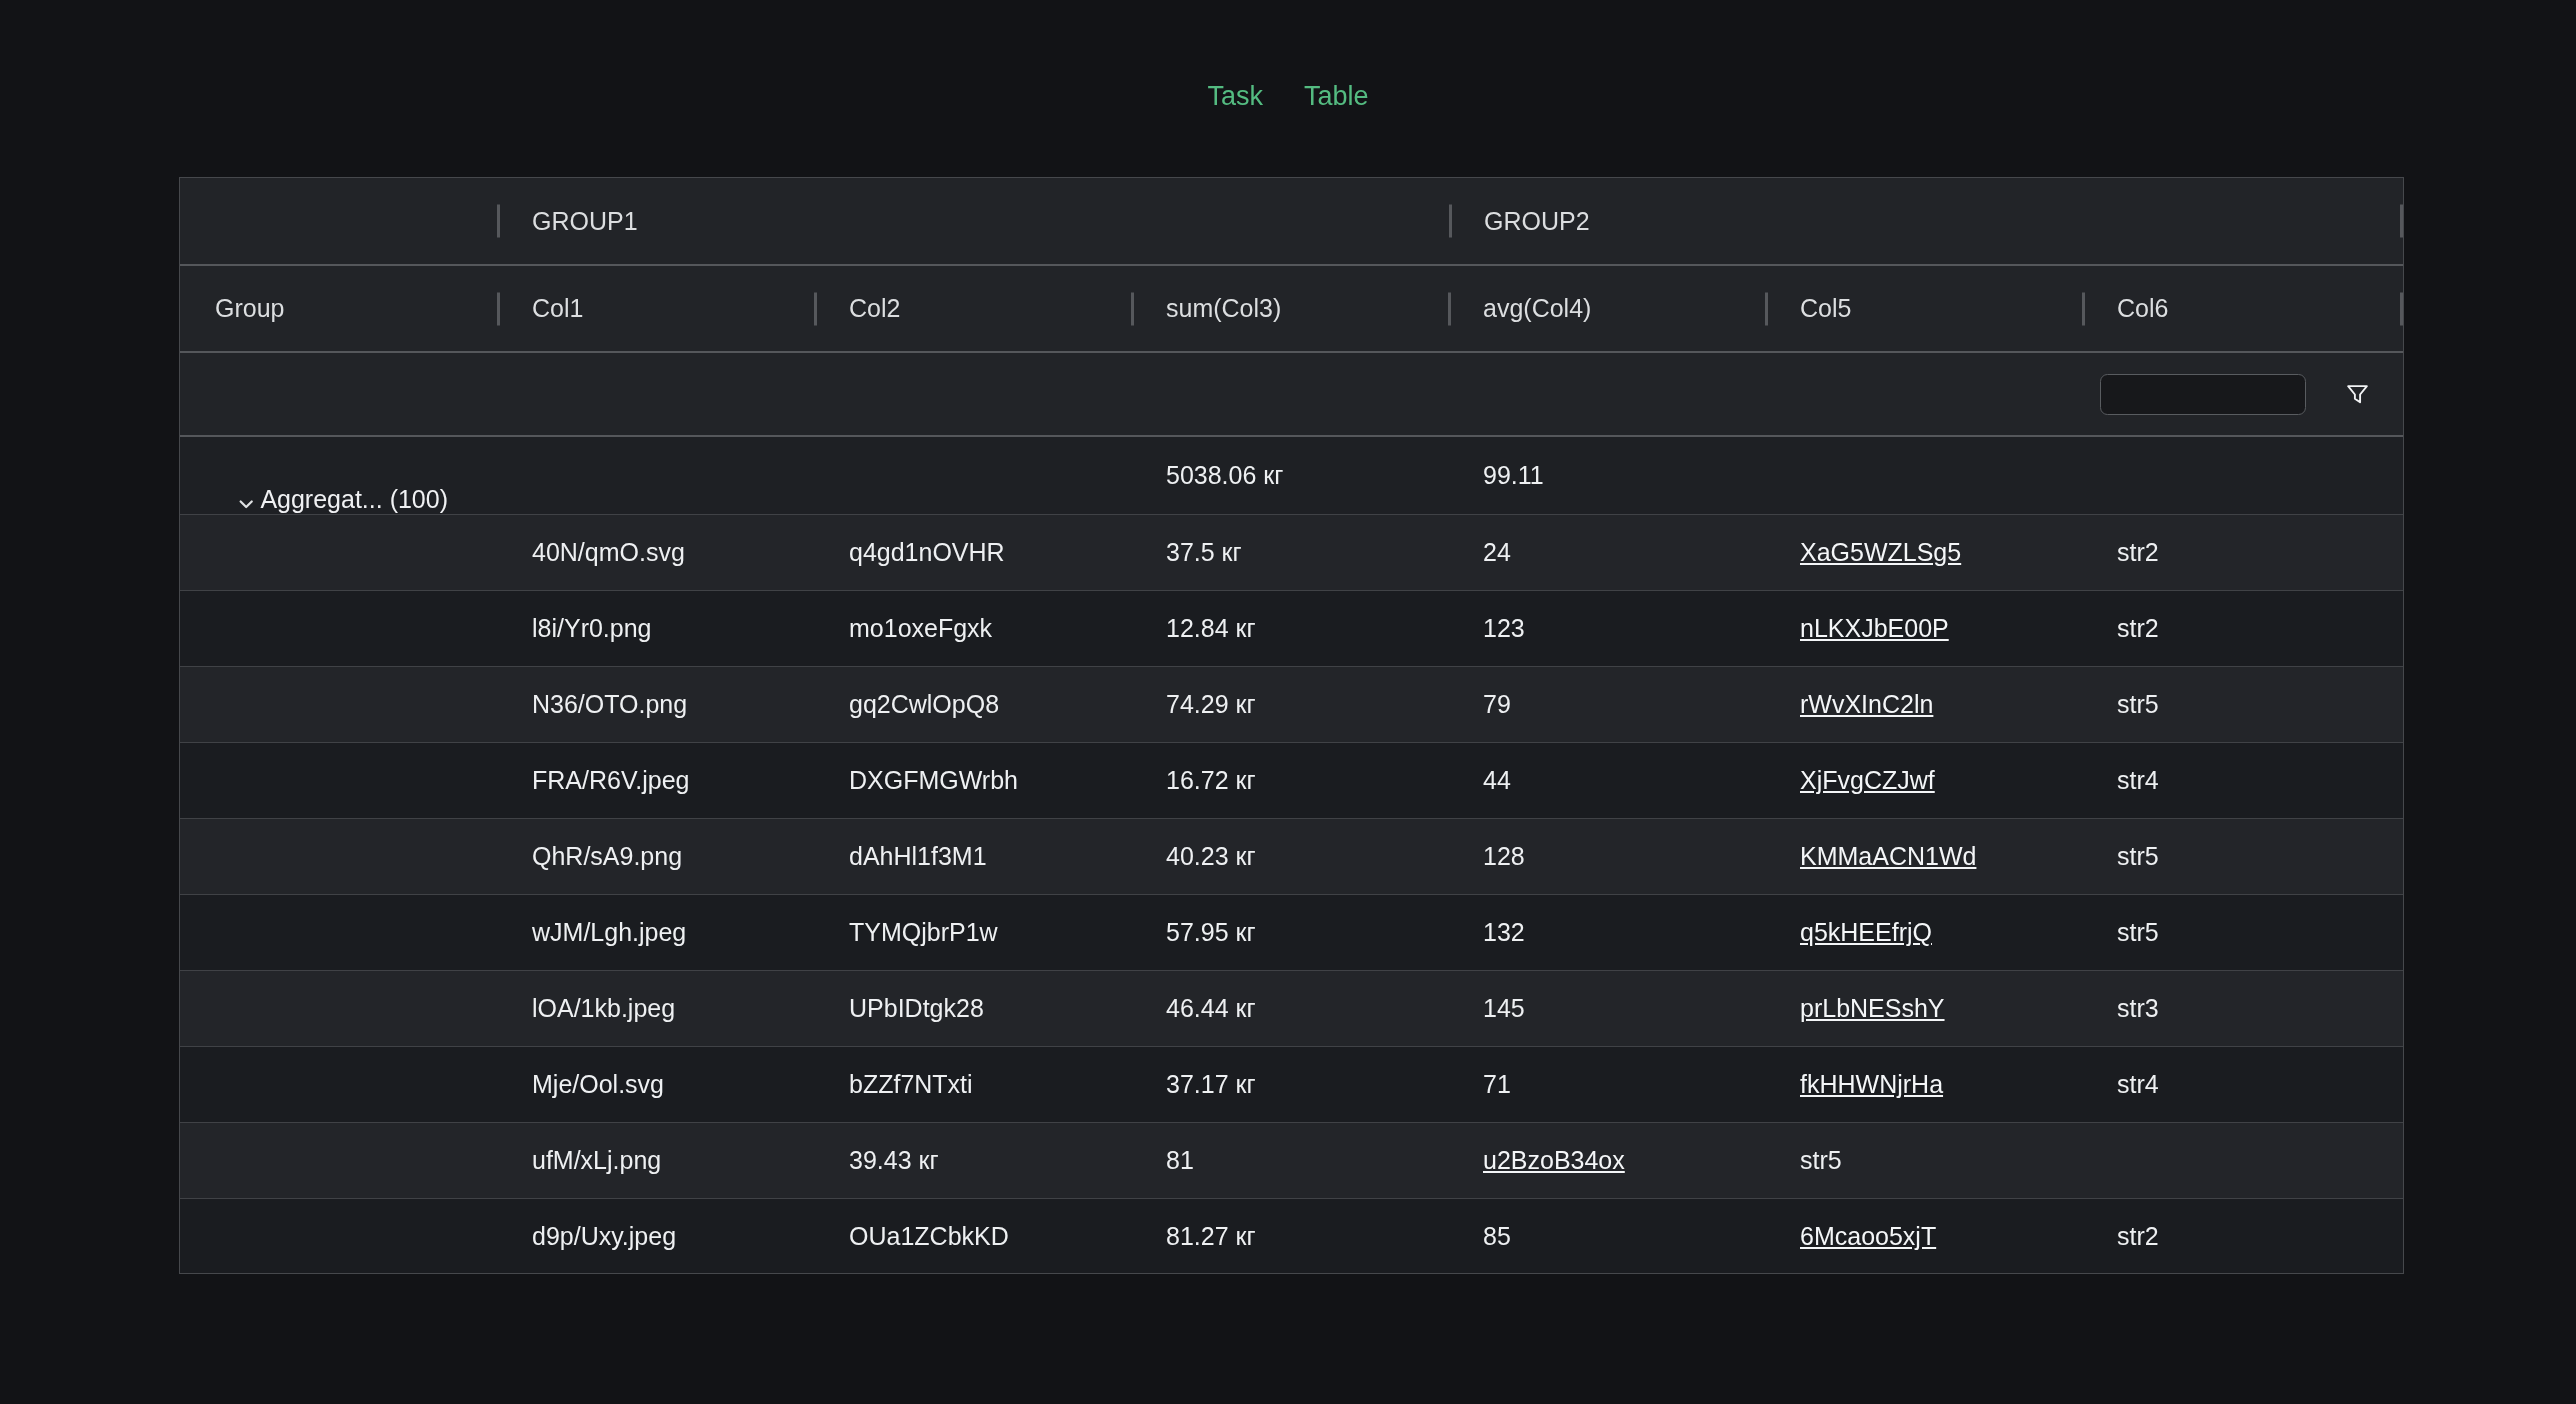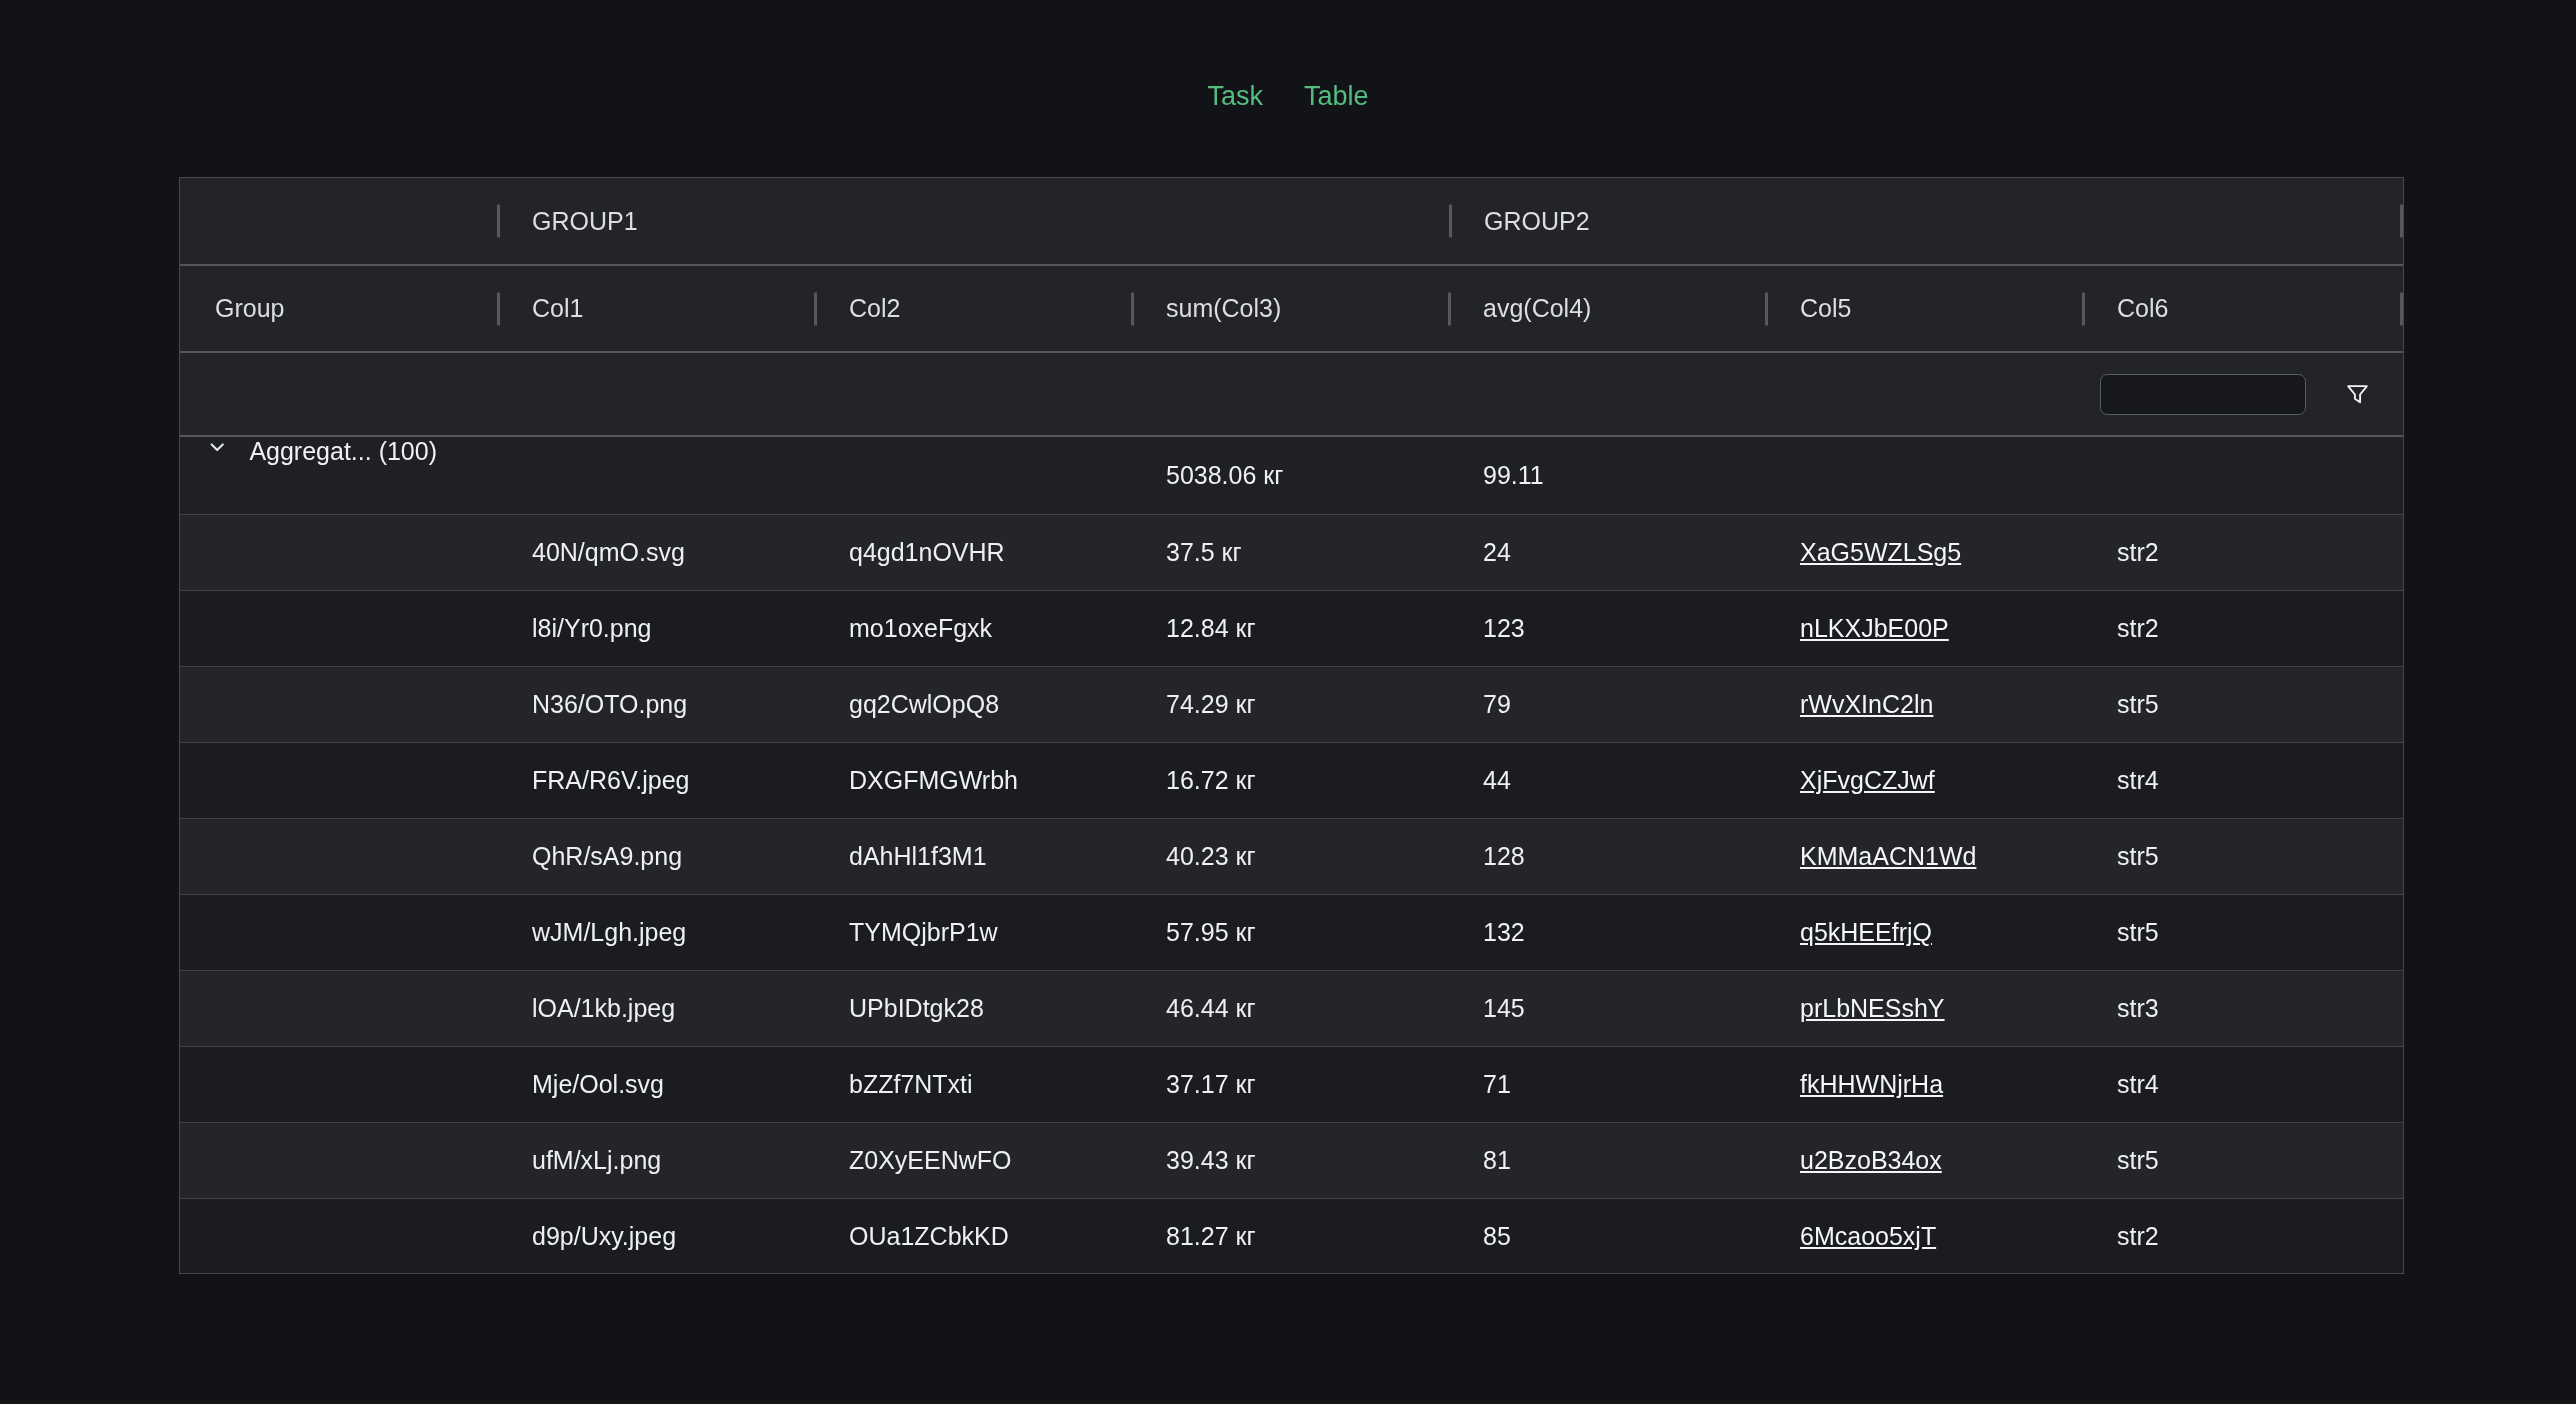--- a/index.html
+++ b/index.html
@@ -67,21 +67,21 @@
   }
   .filter-input{
     width:182px;height:39px;
     background:#17181b;border:1.9px solid #595c60;border-radius:7.4px;
     color:#eef0f2;font-size:24px;font-family:"Liberation Sans",sans-serif;
     padding:0 11px;outline:none;
   }
   .funnel{display:block;cursor:pointer;}
 
   .agg-row{height:78px;background:#1e2024;border-bottom:1.9px solid #404246;}
-  .agg-first{display:flex;align-items:flex-start;gap:22px;padding-left:27px;}
+  .agg-first{display:flex;align-items:flex-end;gap:4px;padding-left:56px;}
   .agg-label{color:#f0f1f3;}
   .chev{display:block;cursor:pointer;flex:0 0 auto;}
 
   .data-row{height:76px;border-bottom:1.9px solid #404246;}
   .data-row:last-child{border-bottom:none;height:74px;}
   .data-row:nth-child(odd){background:#232529;}
   .data-row:nth-child(even){background:#1a1c20;}
 
   .link{
     color:#f4f6f8;font-weight:normal;text-decoration:underline;
@@ -221,21 +221,20 @@
         <div class="cell">37.17 кг</div>
         <div class="cell">71</div>
         <div class="cell">
           <a class="link">fkHHWNjrHa</a>
         </div>
         <div class="cell">str4</div>
       </div>
       <div class="row data-row">
         <div class="cell"></div>
         <div class="cell">ufM/xLj.png</div>
-        <div class="cell">Z0XyEENwFO</div>
         <div class="cell">39.43 кг</div>
         <div class="cell">81</div>
         <div class="cell">
           <a class="link">u2BzoB34ox</a>
         </div>
         <div class="cell">str5</div>
       </div>
       <div class="row data-row">
         <div class="cell"></div>
         <div class="cell">d9p/Uxy.jpeg</div>

